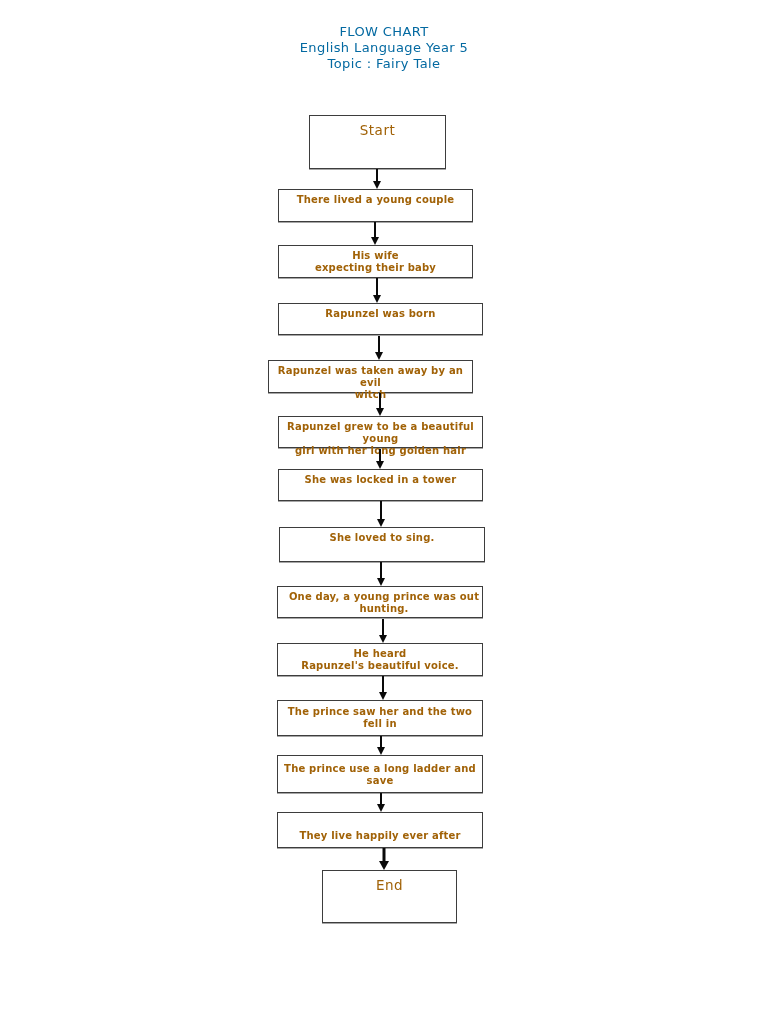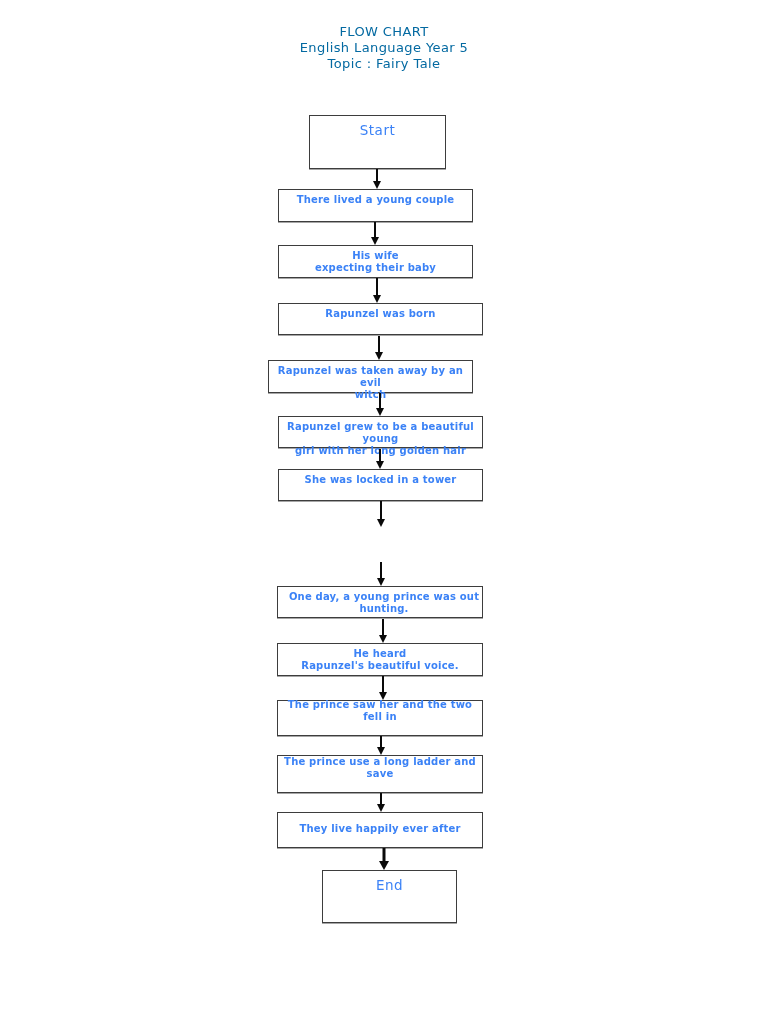--- a/index.html
+++ b/index.html
@@ -31,42 +31,42 @@
   .flow-node {
     position: absolute;
     box-sizing: border-box;
     background: #ffffff;
     border: 1px solid #3d3d3d;
     box-shadow: 0 1px 0 rgba(0,0,0,0.35);
     display: flex;
     justify-content: center;
     align-items: flex-start;
     text-align: center;
-    color: #3b82f6;
+    color: #a16207;
   }
   .flow-node.process {
     font-size: 10px;
     font-weight: bold;
     letter-spacing: 0.2px;
     line-height: 12px;
     padding-top: 4px;
   }
   .flow-node.process span {
     white-space: pre-line;
   }
   .flow-node.terminal {
     font-size: 13.5px;
     font-weight: normal;
     letter-spacing: 0.5px;
     padding-top: 6px;
   }
   .flow-node.text-bottom {
     align-items: flex-end;
     padding-top: 0;
-    padding-bottom: 12px;
+    padding-bottom: 5px;
   }
   .flow-arrow {
     position: absolute;
     width: 10px;
   }
   .flow-arrow .line {
     position: absolute;
     left: 50%;
     transform: translateX(-50%);
     top: 0;
@@ -130,20 +130,23 @@
 
   <div class="flow-node process" style="left:278px; top:416px; width:205px; height:32px;">
     <span>Rapunzel grew to be a beautiful young
 girl with her long golden hair</span>
   </div>
 
   <div class="flow-node process" style="left:278px; top:469px; width:205px; height:32px;">
     <span>She was locked in a tower</span>
   </div>
 
+  <div class="flow-node process" style="left:279px; top:527px; width:206px; height:35px;">
+    <span>She loved to sing.</span>
+  </div>
 
   <div class="flow-node process" style="left:277px; top:586px; width:206px; height:32px;padding-left:8px;">
     <span>One day, a young prince was out
 hunting.</span>
   </div>
 
   <div class="flow-node process" style="left:277px; top:643px; width:206px; height:33px;">
     <span>He heard
 Rapunzel's beautiful voice.</span>
   </div>

